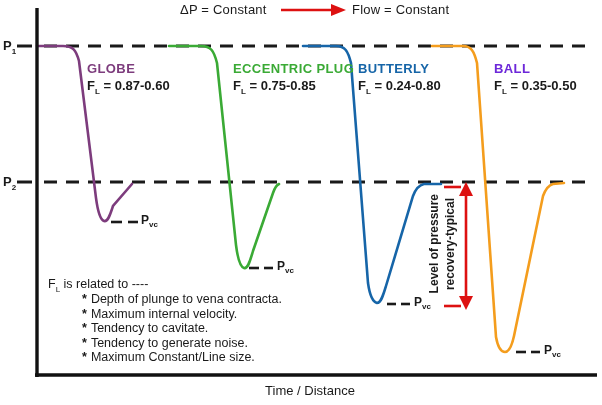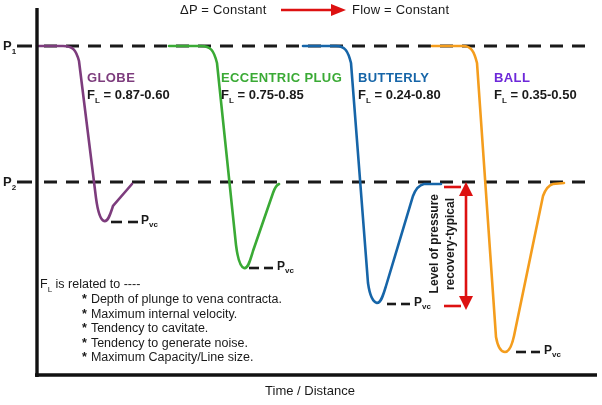--- a/index.html
+++ b/index.html
@@ -5,21 +5,21 @@
   html,body{margin:0;padding:0;background:#fff;}
   #stage{
     position:relative;width:602px;height:405px;background:#ffffff;overflow:hidden;
     font-family:"Liberation Sans",sans-serif;color:#1a1a1a;
   }
   #plot-svg{position:absolute;left:0;top:0;}
   .abs{position:absolute;white-space:nowrap;}
   .hdr{font-size:13px;font-weight:normal;letter-spacing:.2px;}
   .p-label{font-size:13px;font-weight:bold;}
   .p-label sub,.pvc sub{font-size:8px;}
-  .valve-name{font-size:13px;font-weight:bold;letter-spacing:.4px;margin-top:9px;}
+  .valve-name{font-size:13px;font-weight:bold;letter-spacing:.4px;}
   .fl-line{font-size:13px;font-weight:bold;margin-top:2px;}
   .fl-line sub{font-size:8px;font-weight:bold;}
   .pvc{font-size:12px;font-weight:bold;}
   .notes-intro{font-size:12.5px;}
   .notes-intro sub{font-size:8px;}
   .bullets{font-size:12.5px;line-height:14.5px;}
   .bullet .mark{font-weight:bold;margin-right:4px;}
   .xlabel{font-size:13px;width:160px;text-align:center;}
   .vgroup{display:flex;flex-direction:row;align-items:center;justify-content:center;gap:1px;}
   .vtext{writing-mode:vertical-rl;transform:rotate(180deg);font-size:12px;font-weight:bold;line-height:15px;}
@@ -79,21 +79,21 @@
   <span class="abs hdr" style="left:180px;top:2px;">ΔP = Constant</span>
   <span class="abs hdr" style="left:352px;top:2px;">Flow = Constant</span>
 
   <span class="abs p-label" style="left:3px;top:38px;"><span>P</span><sub>1</sub></span>
   <span class="abs p-label" style="left:3px;top:174px;"><span>P</span><sub>2</sub></span>
 
   <div class="abs" style="left:87px;top:61px;">
     <div class="valve-name" style="color: rgb(125, 60, 125);">GLOBE</div>
     <div class="fl-line"><span>F</span><sub>L</sub> <span>= 0.87-0.60</span></div>
   </div>
-  <div class="abs" style="left:221px;top:61px;">
+  <div class="abs" style="left:221px;top:61px;padding-left:12px;">
     <div class="valve-name" style="color: rgb(58, 170, 53);">ECCENTRIC PLUG</div>
     <div class="fl-line"><span>F</span><sub>L</sub> <span>= 0.75-0.85</span></div>
   </div>
   <div class="abs" style="left:358px;top:61px;">
     <div class="valve-name" style="color: rgb(22, 101, 168);">BUTTERLY</div>
     <div class="fl-line"><span>F</span><sub>L</sub> <span>= 0.24-0.80</span></div>
   </div>
   <div class="abs" style="left:494px;top:61px;">
     <div class="valve-name" style="color: #6d28d9;">BALL</div>
     <div class="fl-line"><span>F</span><sub>L</sub> <span>= 0.35-0.50</span></div>
@@ -102,24 +102,24 @@
   <span class="abs pvc" style="left:141px;top:213px;"><span>P</span><sub>vc</sub></span>
   <span class="abs pvc" style="left:277px;top:259px;"><span>P</span><sub>vc</sub></span>
   <span class="abs pvc" style="left:414px;top:295px;"><span>P</span><sub>vc</sub></span>
   <span class="abs pvc" style="left:544px;top:343px;"><span>P</span><sub>vc</sub></span>
 
   <div class="abs vgroup" style="left:424px;top:185px;height:118px;width:36px;">
     <div class="vtext">Level of pressure</div>
     <div class="vtext">recovery-typical</div>
   </div>
 
-  <div class="abs notes-intro" style="left:40px;top:277px;"><span>F</span><sub>L</sub><span> is related to ----</span></div>
+  <div class="abs notes-intro" style="left:40px;top:277px;padding-left:8px;"><span>F</span><sub>L</sub><span> is related to ----</span></div>
   <div class="abs bullets" style="left:82px;top:292px;">
     <div class="bullet"><span class="mark">*</span><span>Depth of plunge to vena contracta.</span></div>
     <div class="bullet"><span class="mark">*</span><span>Maximum internal velocity.</span></div>
     <div class="bullet"><span class="mark">*</span><span>Tendency to cavitate.</span></div>
     <div class="bullet"><span class="mark">*</span><span>Tendency to generate noise.</span></div>
-    <div class="bullet"><span class="mark">*</span><span>Maximum Capacity/Line size.</span></div>
+    <div class="bullet"><span class="mark">*</span><span>Maximum Constant/Line size.</span></div>
   </div>
 
   <div class="abs xlabel" style="left:230px;top:383px;">Time / Distance</div>
 
 </div>
 
 </body></html>

